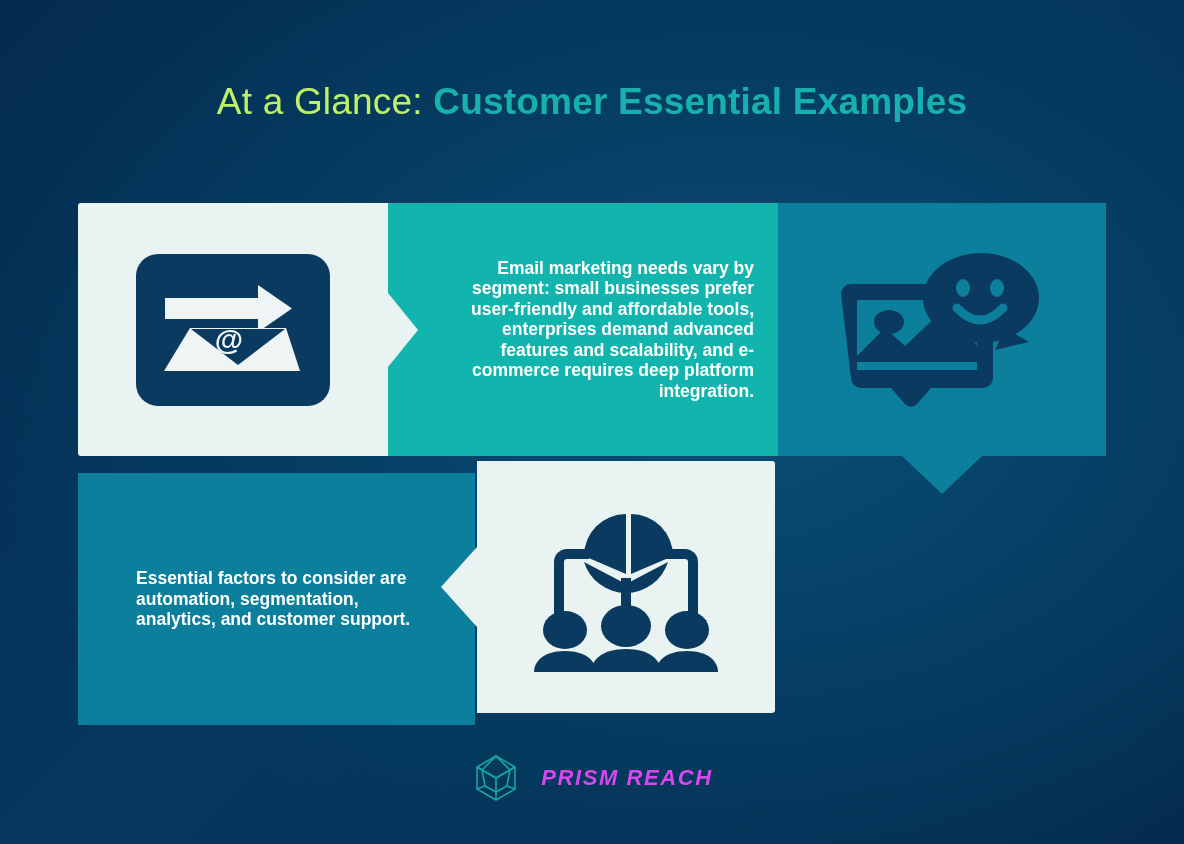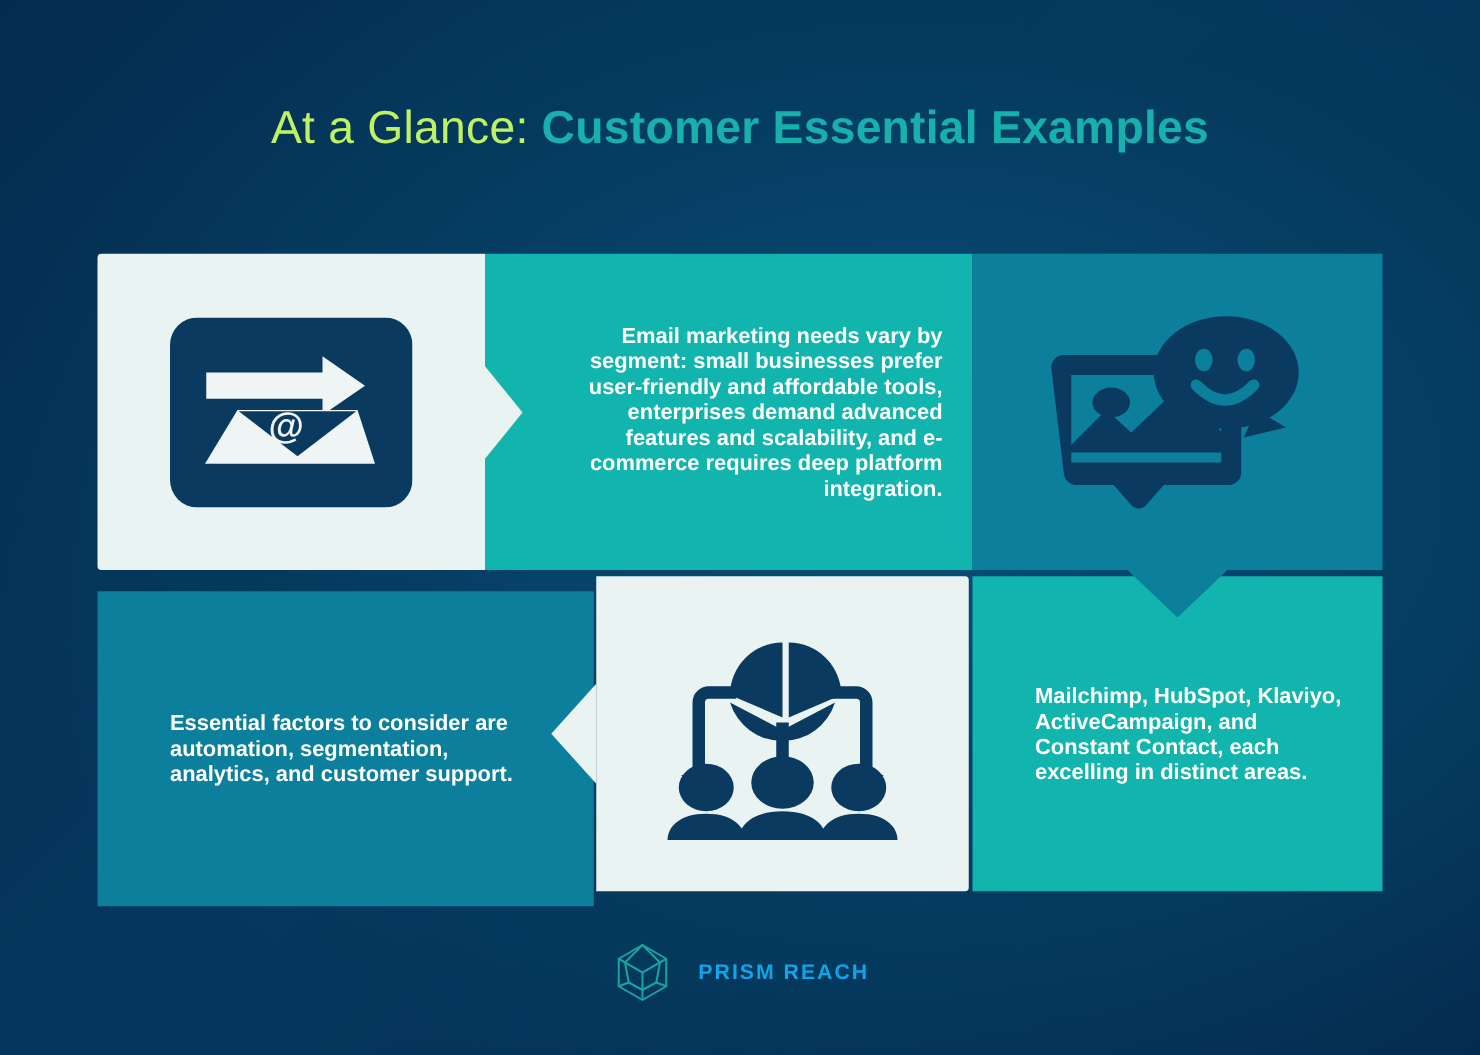--- a/index.html
+++ b/index.html
@@ -84,21 +84,21 @@
 
   
   .icon-center{ display:flex; align-items:center; justify-content:center; width:100%; }
 
   
   .footer{
     position:absolute; left:0; right:0; top:753px;
     display:flex; align-items:center; justify-content:center; gap:20px;
   }
   .brand{
-    color:#0ea5e9; font-size:17px; font-weight:700; letter-spacing:1.6px;
+    color:#d946ef; font-size:22px; font-weight:700; letter-spacing:1.6px;font-style:italic;
   }
 </style>
 </head>
 <body>
 
 <div class="title-wrap">
   <div class="title">
     <span class="light">At a Glance: </span><span class="bold">Customer Essential Examples</span>
   </div>
 </div>
@@ -171,25 +171,20 @@
         <ellipse cx="34" cy="128" rx="22" ry="19" fill="#0b3a60"></ellipse>
         <path d="M34 149 c-22 0 -31 11 -31 21 h62 c0 -10 -9 -21 -31 -21z" fill="#0b3a60"></path>
         <ellipse cx="95" cy="124" rx="25" ry="21" fill="#0b3a60"></ellipse>
         <path d="M95 147 c-25 0 -35 12 -35 23 h70 c0 -11 -10 -23 -35 -23z" fill="#0b3a60"></path>
         <ellipse cx="156" cy="128" rx="22" ry="19" fill="#0b3a60"></ellipse>
         <path d="M156 149 c-22 0 -31 11 -31 21 h62 c0 -10 -9 -21 -31 -21z" fill="#0b3a60"></path>
       </svg>
     </div>
   </div>
 
-  <div class="panel p-teal" id="panel-tools-text">
-    <div class="inner">
-      <div class="body-text">Mailchimp, HubSpot, Klaviyo, ActiveCampaign, and Constant Contact, each excelling in distinct areas.</div>
-    </div>
-  </div>
 
 </div>
 
 <div class="footer">
   <svg width="50" height="50" viewBox="0 0 100 100">
     <g stroke="#1aa49e" stroke-width="3.2" fill="none" stroke-linejoin="round">
       <polygon points="50,6 88,28 88,72 50,94 12,72 12,28"></polygon>
       <polygon points="50,6 78,34 50,50 22,34"></polygon>
       <polyline points="12,28 50,50 88,28"></polyline>
       <polyline points="22,34 28,66 50,78 72,66 78,34"></polyline>

